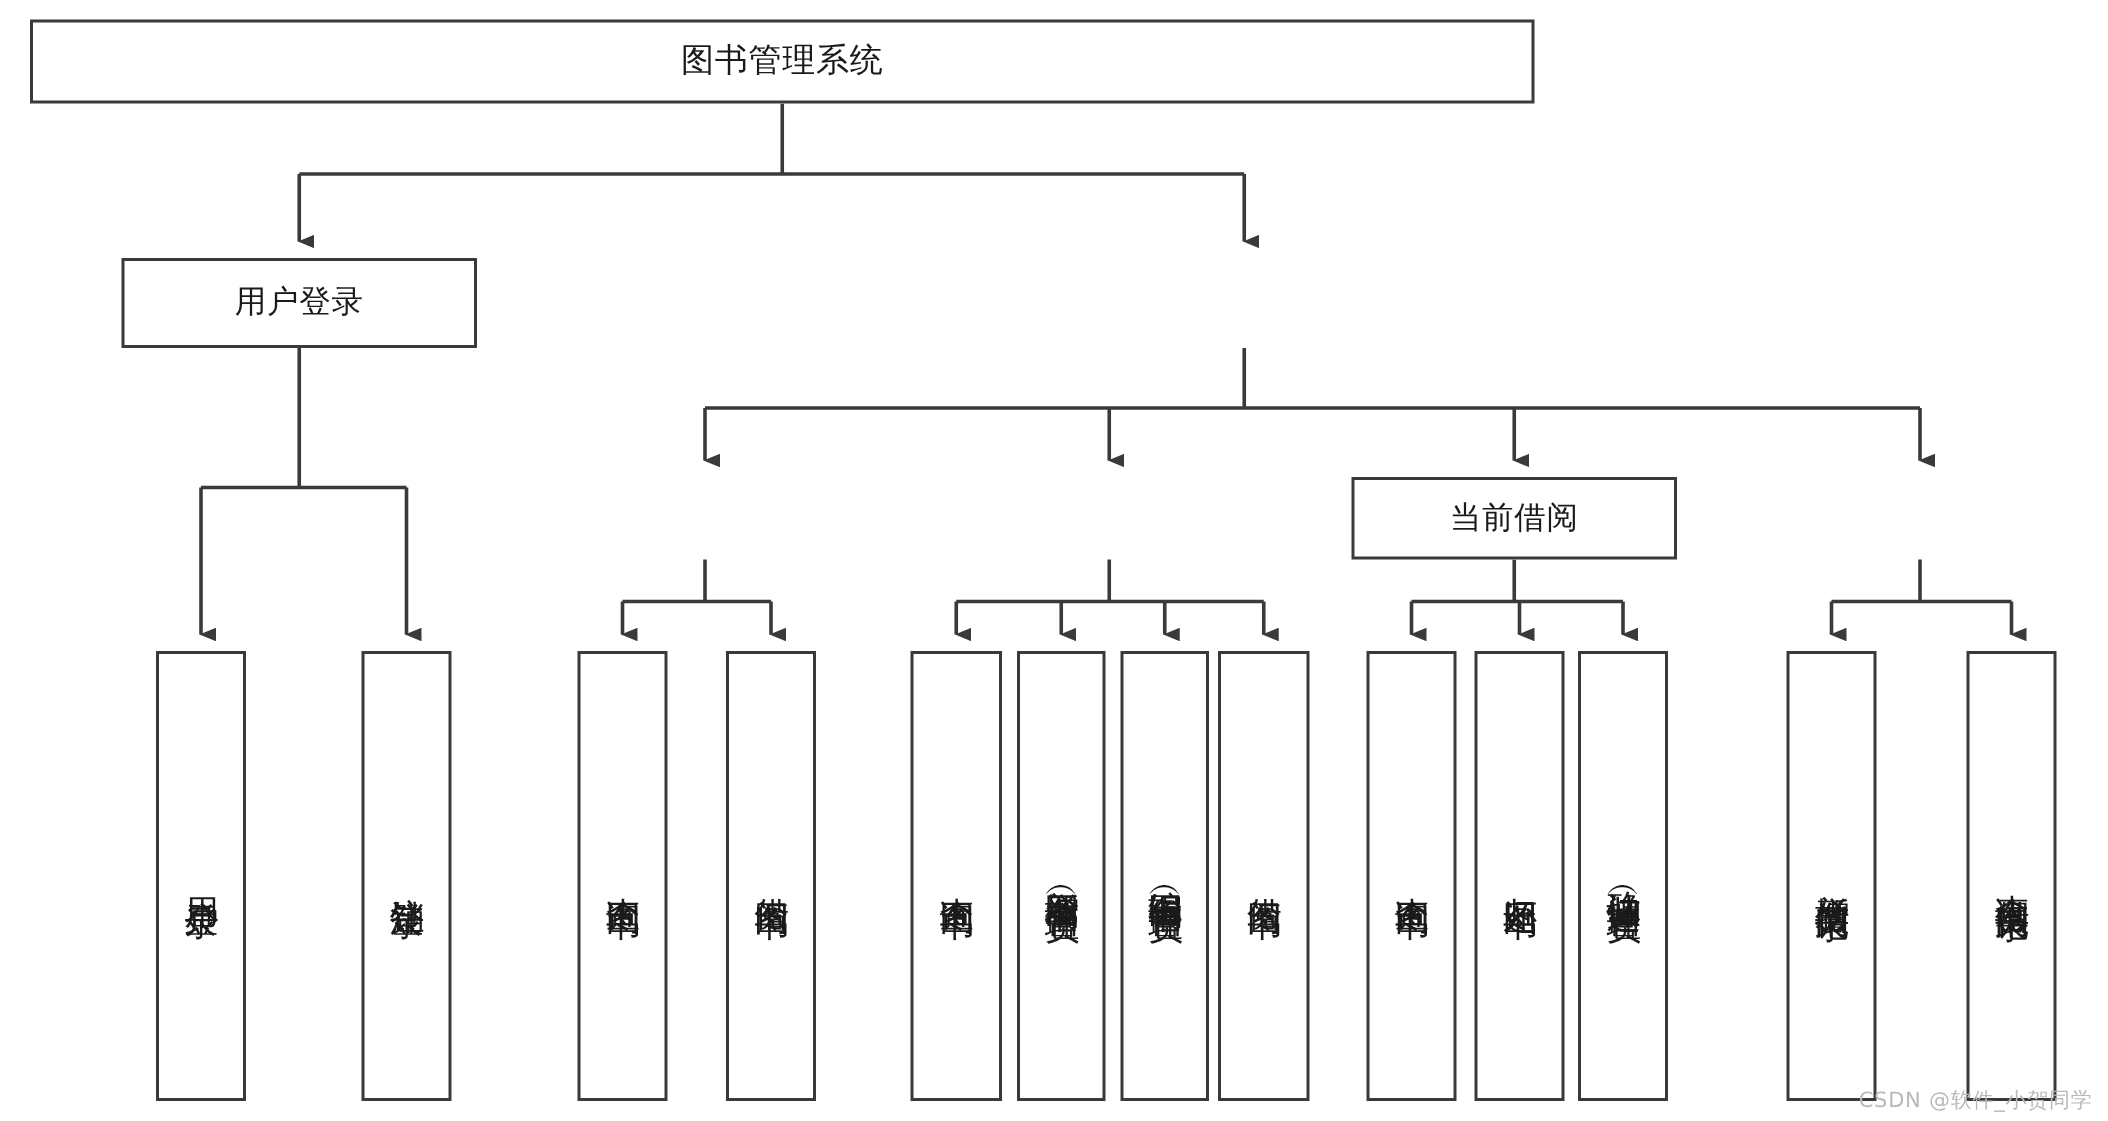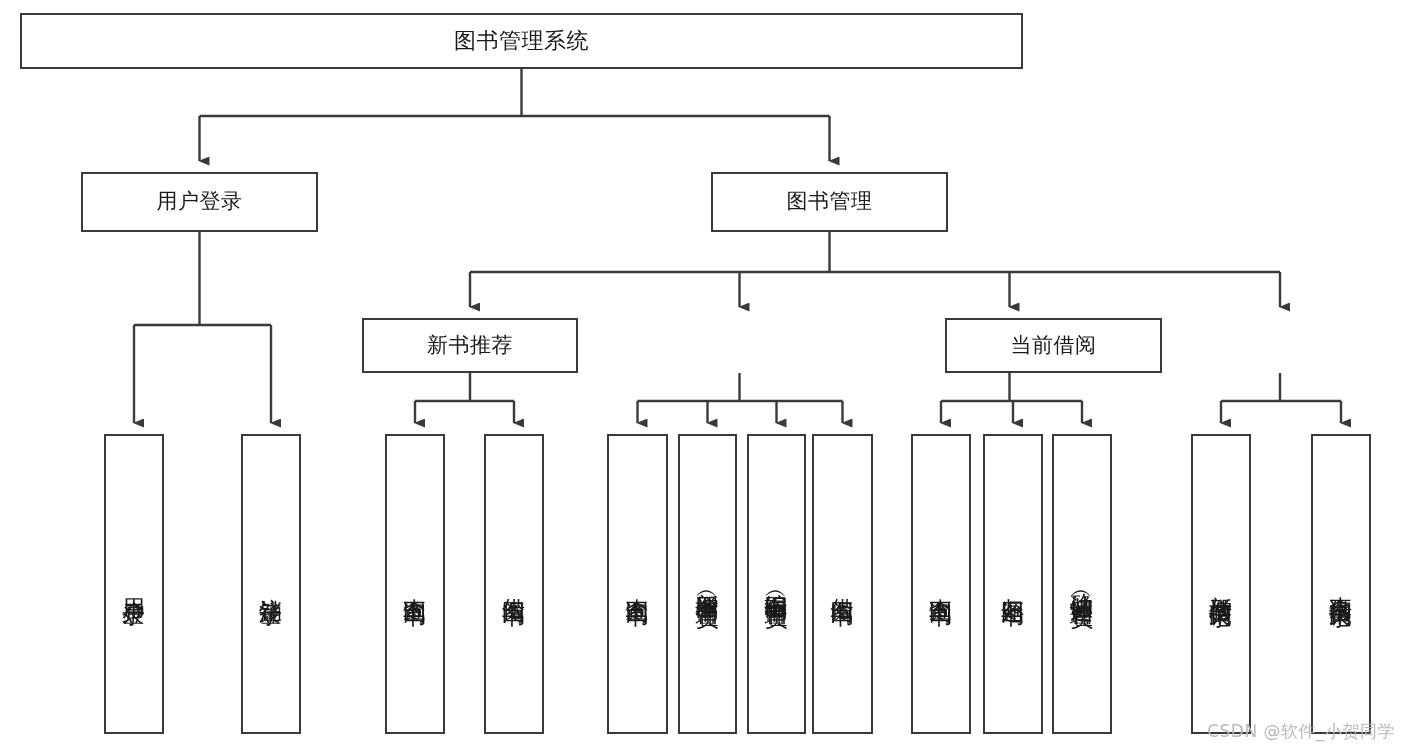--- a/index.html
+++ b/index.html
@@ -62,21 +62,21 @@
     text-orientation: upright;
     font-size: 23px;
     line-height: 1.05;
     letter-spacing: 2px;
     white-space: nowrap;
   }
   #watermark {
     position: absolute;
     right: 10px;
     bottom: 4px;
-    font-size: 17px;
+    font-size: 14px;
     color: #b9b9b9;
     white-space: nowrap;
     letter-spacing: 0.5px;
   }
 </style>
 </head>
 <body>
 
 <div id="diagram-root">
 
@@ -124,30 +124,24 @@
   </svg>
 
   <div class="node root horiz" style="left:20px; top:13px; width:1003px; height:56px;">
     <span class="node-label">图书管理系统</span>
   </div>
 
   <div class="node horiz" style="left:81px; top:172px; width:237px; height:60px;">
     <span class="node-label">用户登录</span>
   </div>
 
-  <div class="node horiz" style="left:711px; top:172px; width:237px; height:60px;">
-    <span class="node-label">图书管理</span>
-  </div>
-
-  <div class="node horiz" style="left:362px; top:318px; width:216px; height:55px;">
-    <span class="node-label">新书推荐</span>
-  </div>
 
 
-  <div class="node horiz" style="left:901px; top:318px; width:217px; height:55px;margin-left:44px;">
+
+  <div class="node horiz" style="left:901px; top:318px; width:217px; height:55px;">
     <span class="node-label">当前借阅</span>
   </div>
 
 
   <div class="node vert" style="left:104px; top:434px; width:60px; height:300px;">
     <span class="node-label">用户登录</span>
   </div>
 
   <div class="node vert" style="left:241px; top:434px; width:60px; height:300px;">
     <span class="node-label">注销登录</span>

